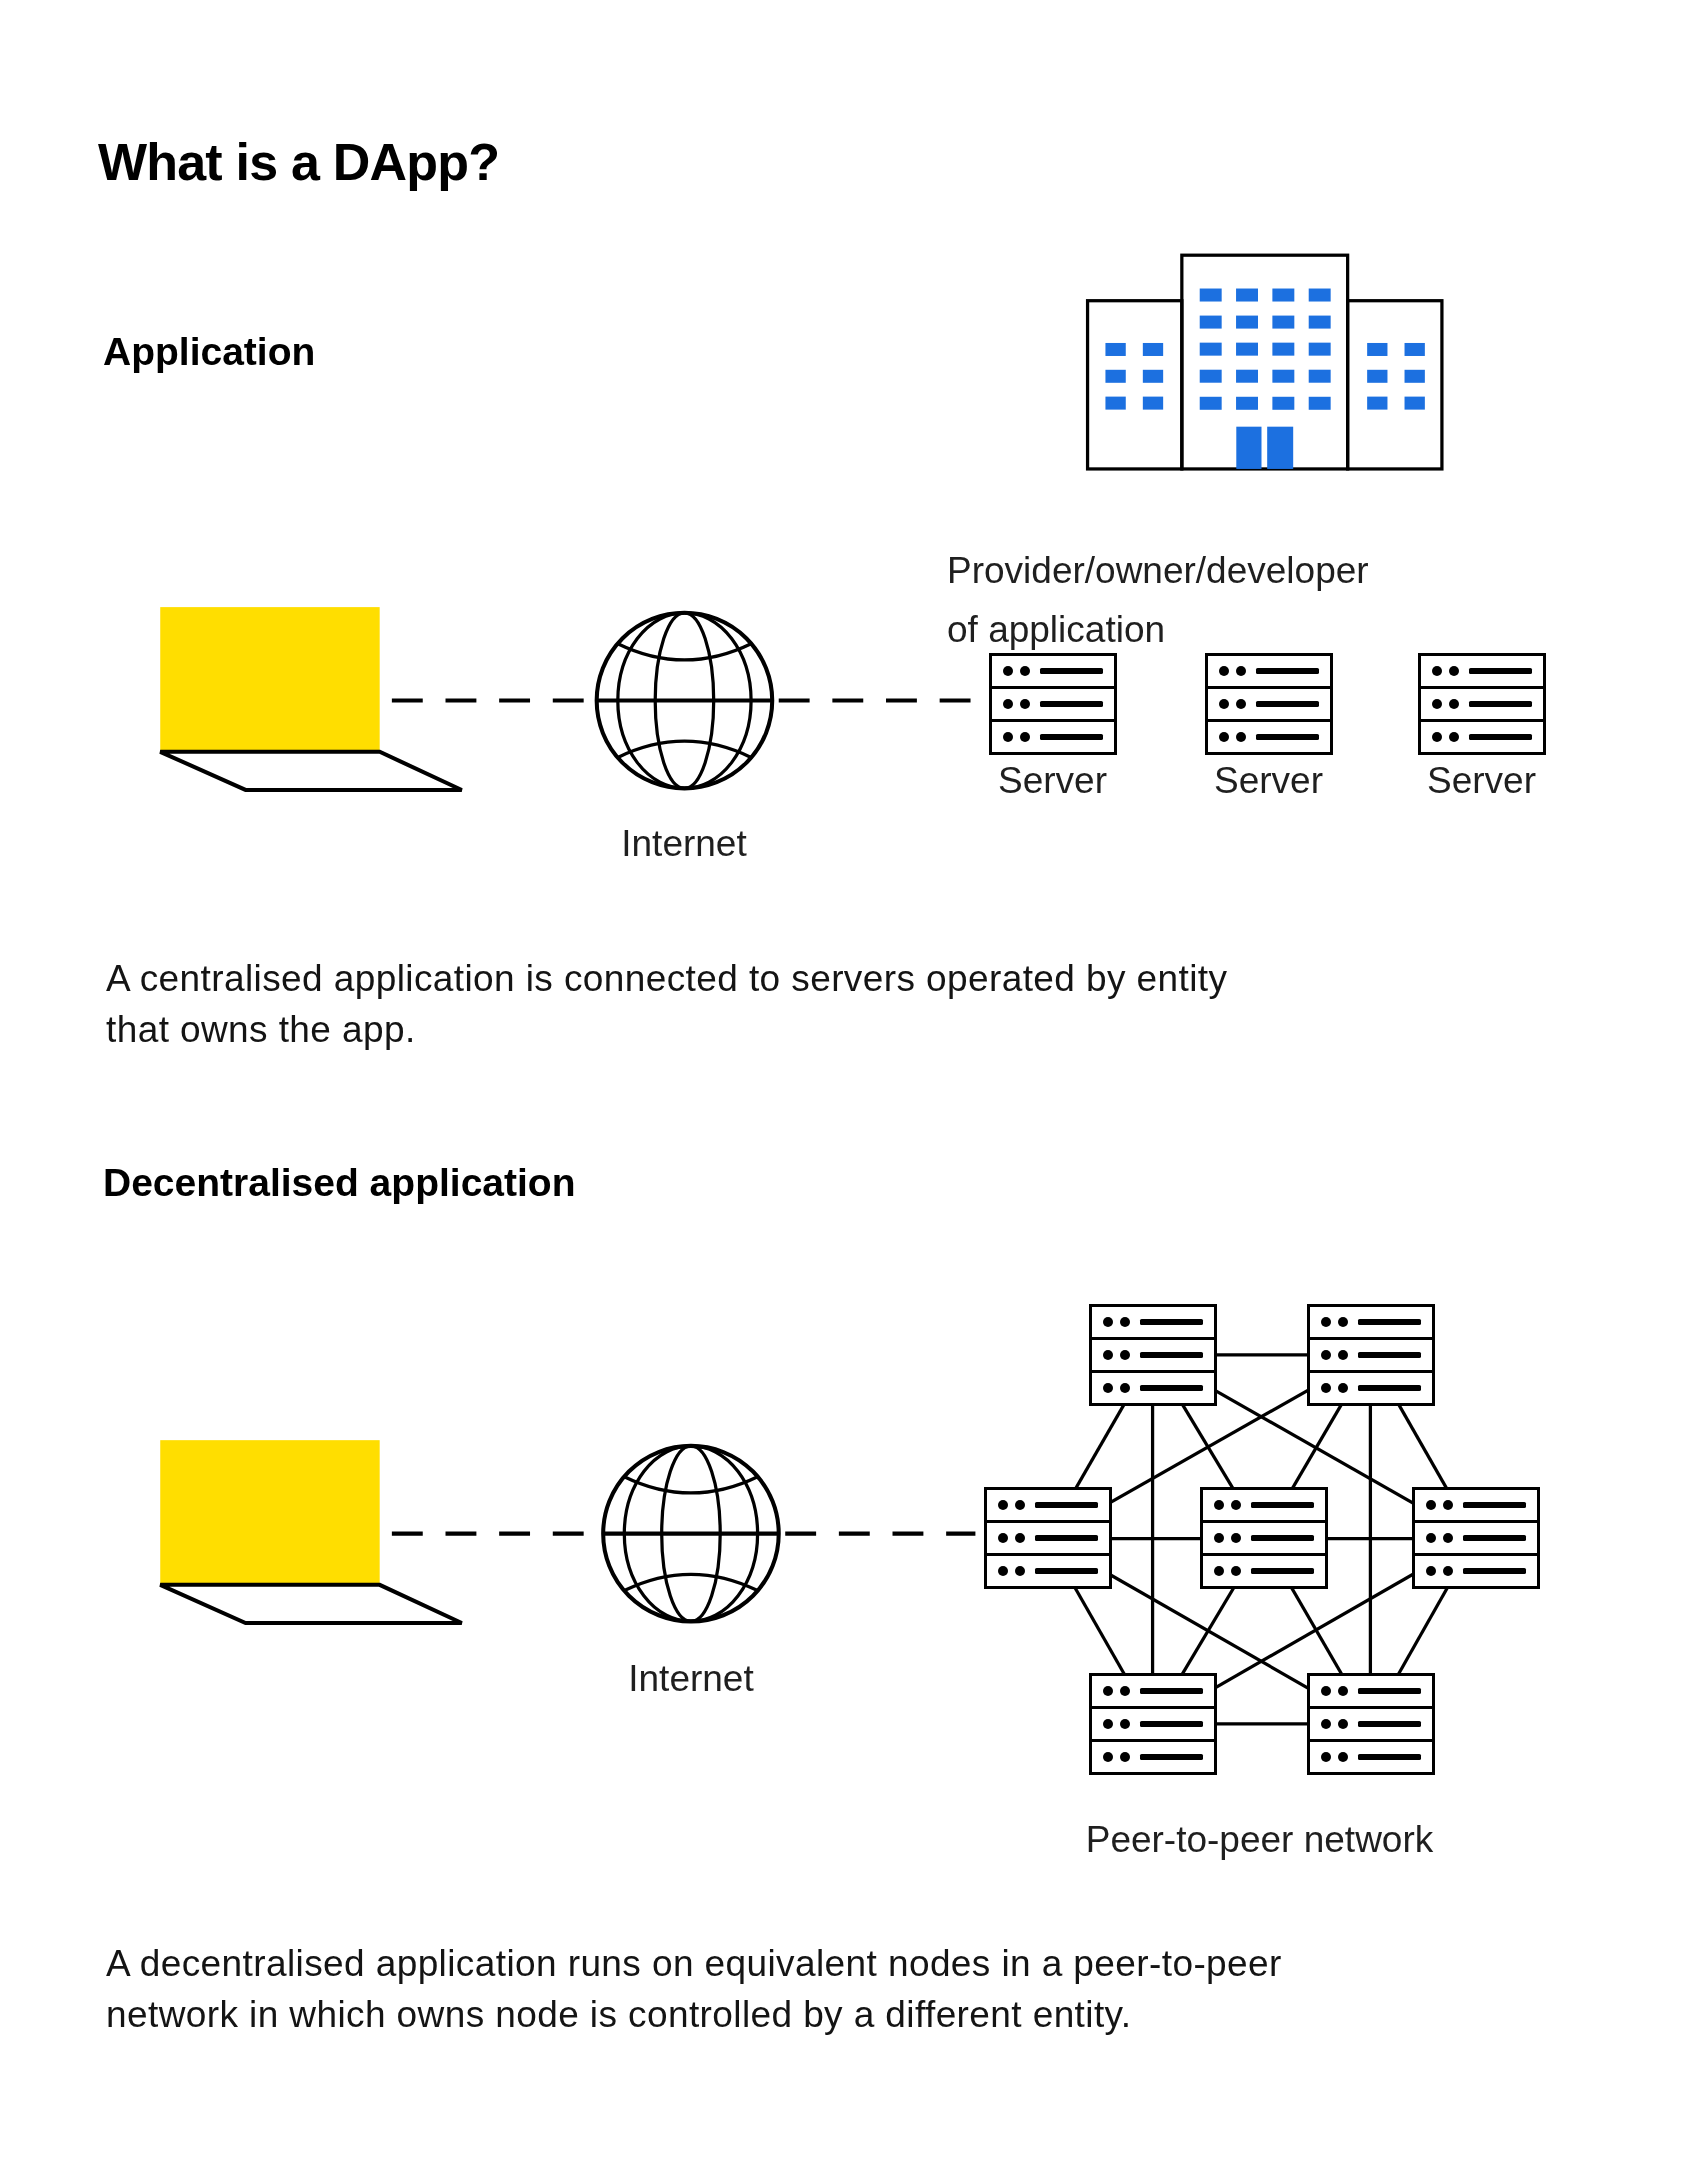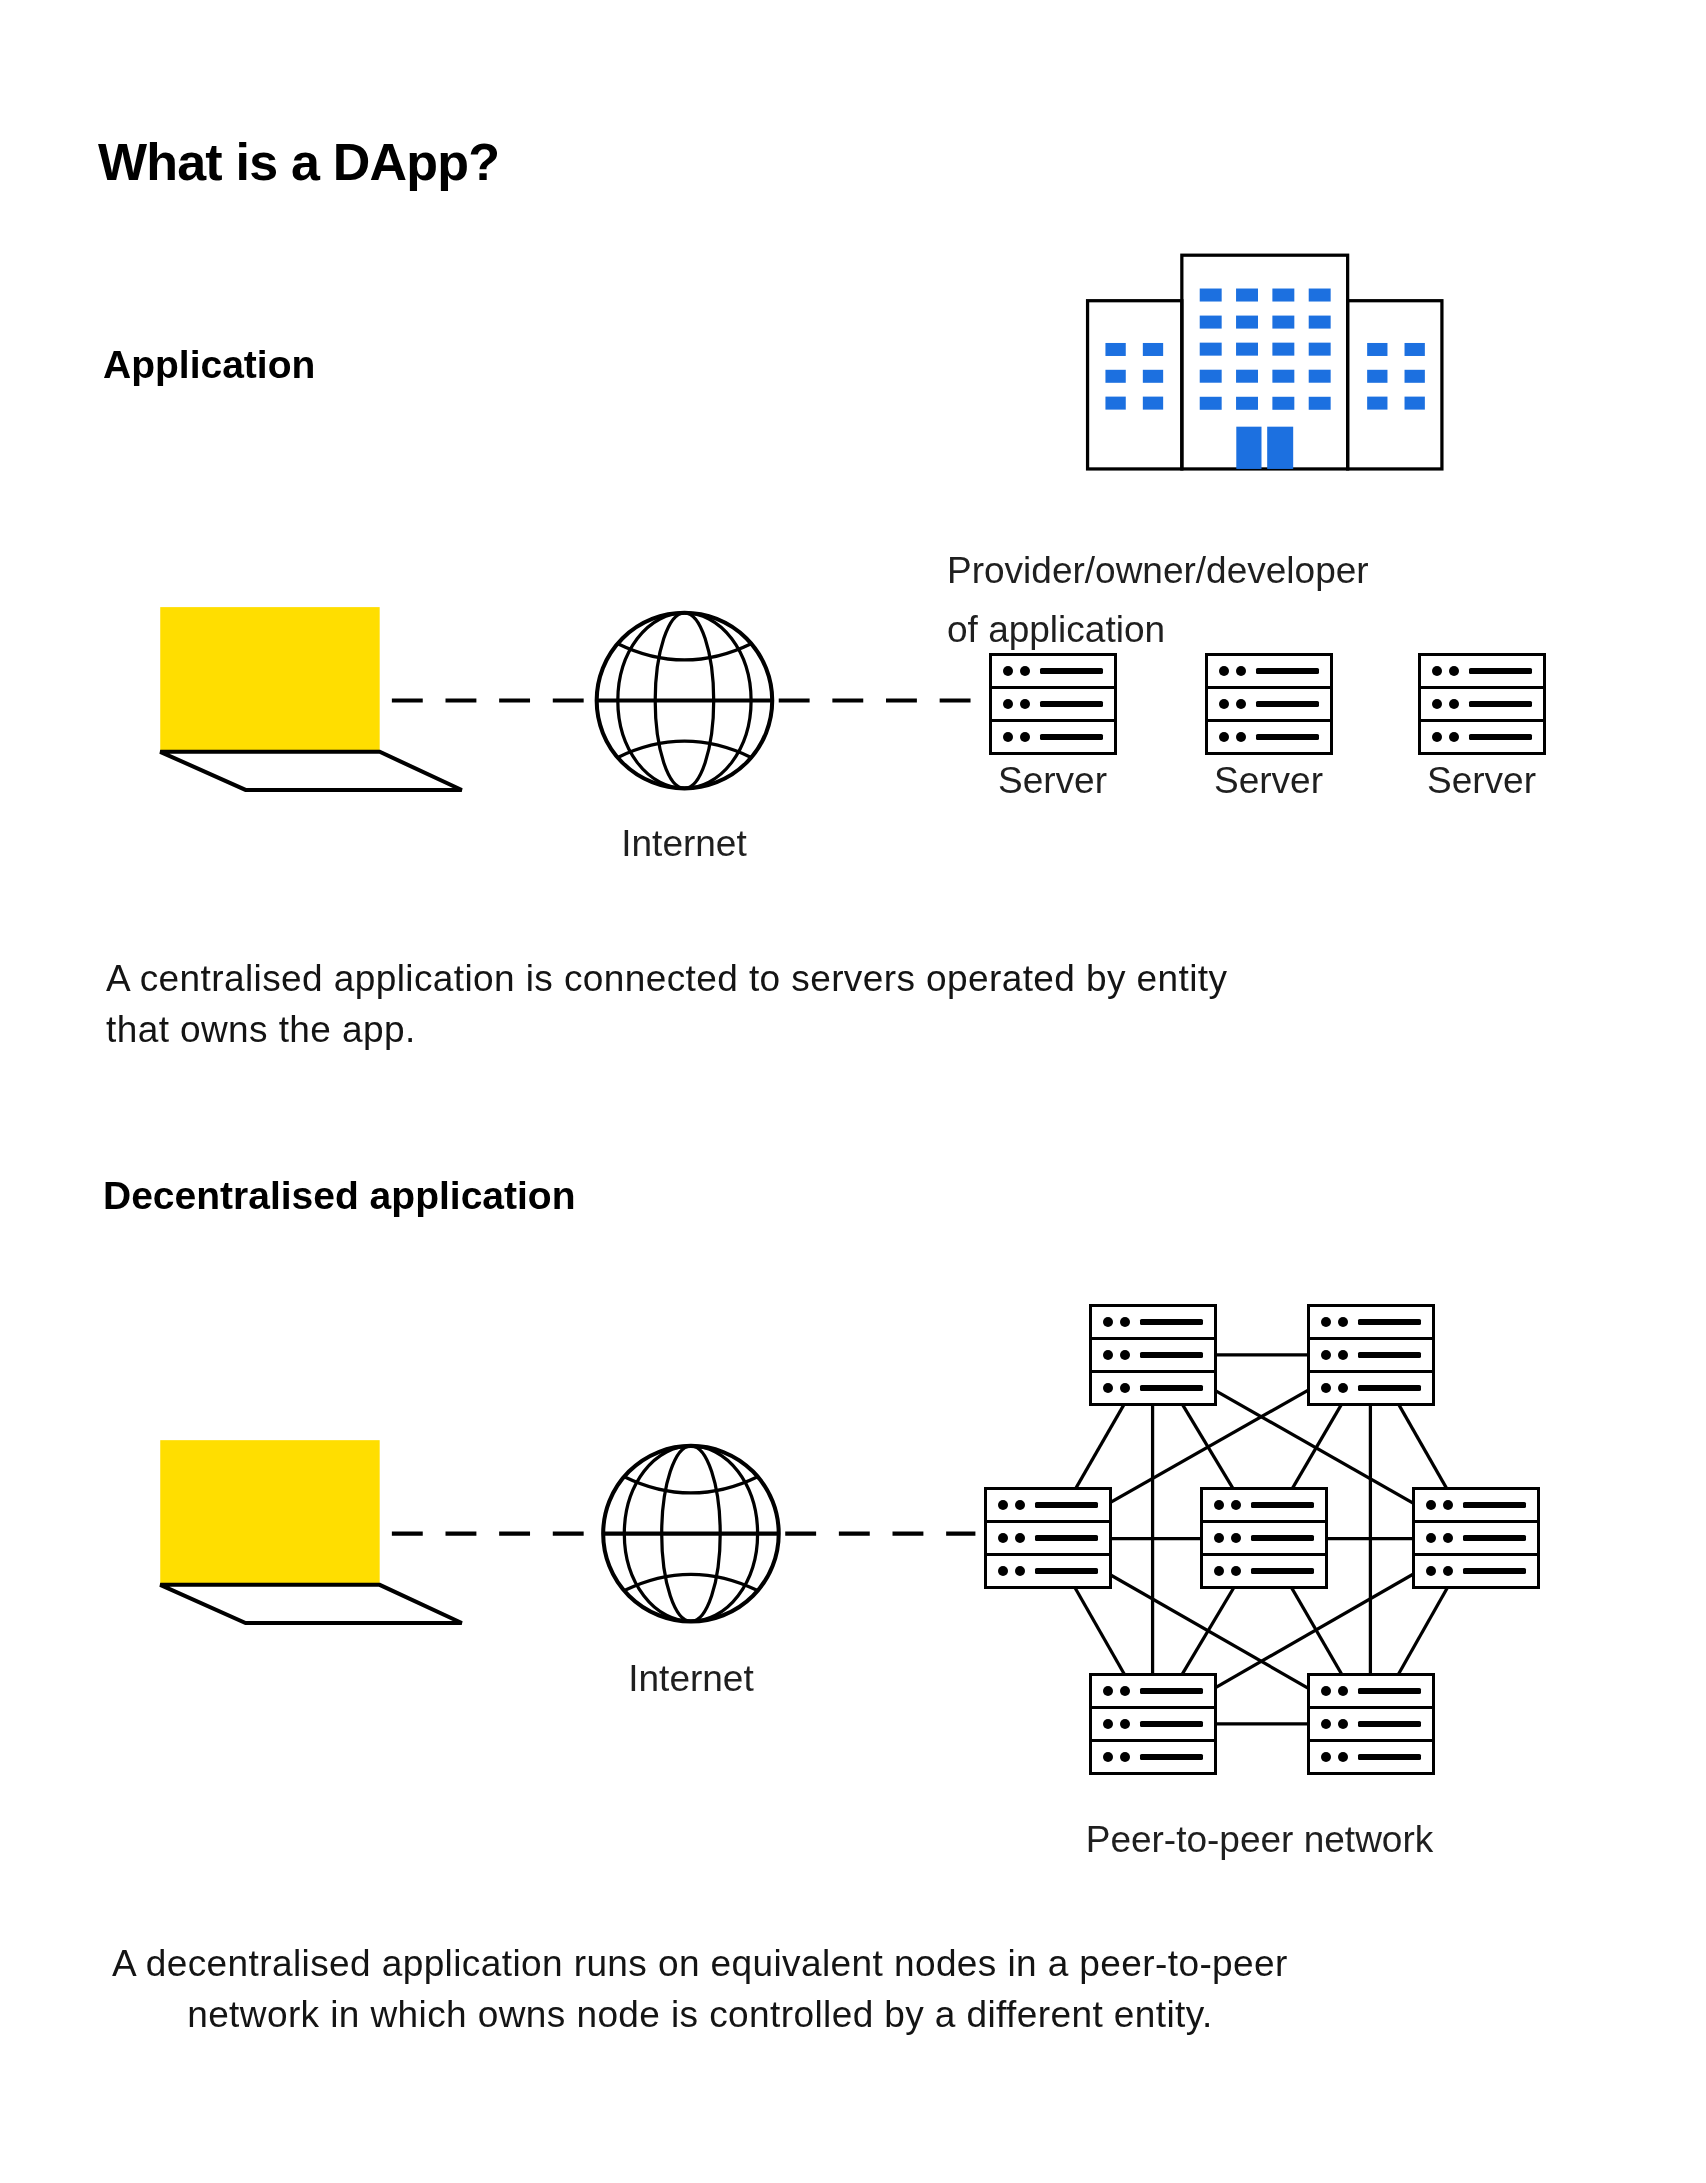--- a/index.html
+++ b/index.html
@@ -13,32 +13,32 @@
   body{background:#e8e8e8;font-family:"Liberation Sans",sans-serif;}
   .page{
     position:relative;width:1707px;height:2183px;margin:0 auto;
     background:var(--background);overflow:hidden;color:var(--text-dark);
   }
   .art{position:absolute;left:0;top:0;width:1707px;height:2183px;z-index:1;}
 
   
   .txt{position:absolute;z-index:3;color:var(--text-dark);}
   .page-title{left:98px;top:132px;font-size:52px;font-weight:700;letter-spacing:-0.8px;color:#000;}
-  .sec-heading{font-size:39px;font-weight:700;color:#000;margin-top:13px;}
+  .sec-heading{font-size:39px;font-weight:700;color:#000;}
   .heading-app{left:103px;top:330px;}
   .heading-dapp{left:103px;top:1161px;}
   .provider-label{left:947px;top:541px;width:634px;font-size:37px;line-height:59px;color:#1f1f1f;}
   .internet-1{left:562px;top:823px;width:244px;text-align:center;font-size:37px;color:#1f1f1f;}
   .internet-2{left:569px;top:1658px;width:244px;text-align:center;font-size:37px;color:#1f1f1f;}
   .server-label{position:absolute;top:760px;width:179px;text-align:center;font-size:37px;color:#1f1f1f;z-index:3;}
   .srv-lab-1{left:963px;} .srv-lab-2{left:1179px;} .srv-lab-3{left:1392px;}
   .p2p-label{left:975px;top:1819px;width:569px;text-align:center;font-size:37px;color:#1f1f1f;}
   .caption{font-size:37px;line-height:51px;color:#141414;letter-spacing:0.4px;}
   .caption-1{left:106px;top:953px;}
-  .caption-2{left:112px;top:1938px;text-align:center;}
+  .caption-2{left:106px;top:1938px;}
 
   
   .server{
     position:absolute;width:128px;height:102px;background:#fff;
     border:3.3px solid var(--line-black);display:flex;flex-direction:column;z-index:2;
   }
   .srv-unit{flex:1;display:flex;align-items:center;padding:0 10.6px;border-bottom:3.3px solid var(--line-black);}
   .srv-unit:last-child{border-bottom:none;}
   .srv-unit .dot{width:10.6px;height:10.6px;border-radius:50%;background:var(--line-black);flex:0 0 auto;}
   .srv-unit .dot + .dot{margin-left:6.5px;}

